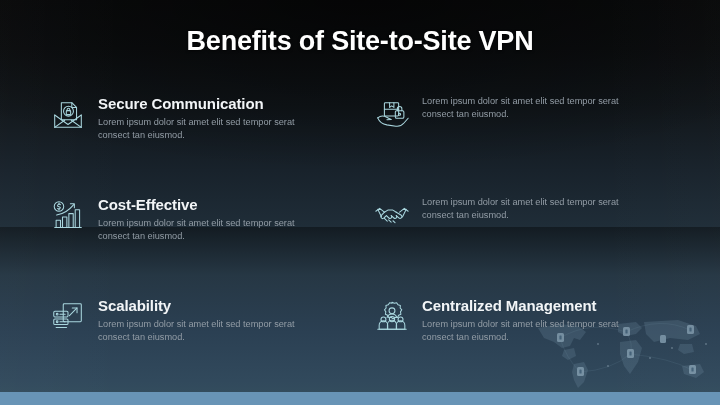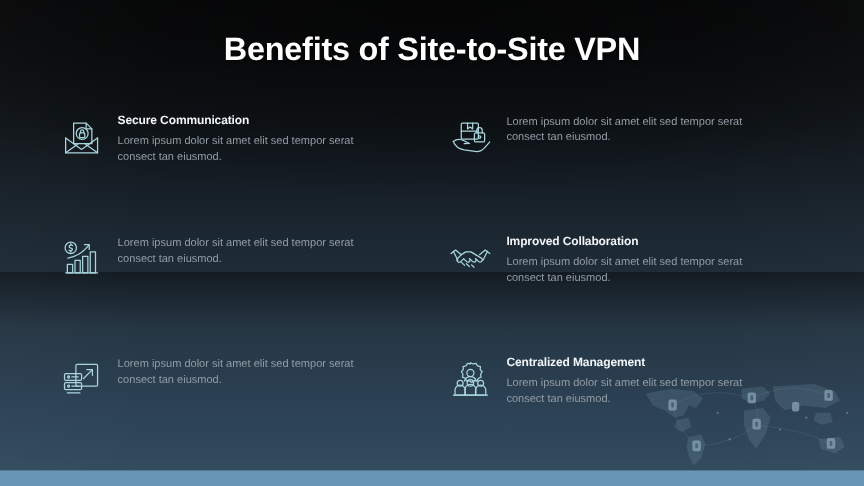--- a/index.html
+++ b/index.html
@@ -115,21 +115,21 @@
   }
 
   .texts {
     flex: 1 1 auto;
     min-width: 0;
     padding-top: 3px;
   }
 
   .item-title {
     color: #f2f5f7;
-    font-size: 10px;
+    font-size: 15px;
     font-weight: bold;
     letter-spacing: -0.1px;
     margin: 0 0 4px 0;
     line-height: 1.15;
   }
 
   .item-desc {
     color: #939da6;
     font-size: 9.2px;
     line-height: 1.42;
@@ -249,59 +249,60 @@
           <path d="M8 19 c6-1 12-3.6 18-11"></path>
           <path d="M22.5 7.2 h4.2 v4.2"></path>
           <path d="M6 32 h28"></path>
           <rect x="7.5" y="24.5" width="4.6" height="7.5"></rect>
           <rect x="14.2" y="21" width="4.6" height="11"></rect>
           <rect x="20.9" y="17.5" width="4.6" height="14.5"></rect>
           <rect x="27.6" y="13.5" width="4.6" height="18.5"></rect>
         </svg>
       </span>
       <div class="texts">
+        <p class="item-title">Cost-Effective</p>
         <p class="item-desc">Lorem ipsum dolor sit amet elit sed tempor serat consect tan eiusmod.</p>
       </div>
     </div>
 
     <div class="item">
       <span class="icon-wrap">
         <svg viewBox="0 0 40 40" fill="none" stroke="#a9d6de" stroke-width="1.1" stroke-linecap="round" stroke-linejoin="round">
           <path d="M3 15 l4-3 l5 4"></path>
           <path d="M37 15 l-4-3 l-5 4"></path>
           <path d="M12 16 l4-2.4 h4.5 l4 2.4"></path>
           <path d="M12 16 l-3.2 3.4 a1.9 1.9 0 0 0 2.7 2.7 l2.6-2.4"></path>
           <path d="M14.1 19.7 l2.6 2.4 a1.8 1.8 0 0 0 2.5-2.6"></path>
           <path d="M19.2 19.5 l2.8 2.6 a1.8 1.8 0 0 0 2.5-2.6"></path>
           <path d="M24.5 19.5 l2.6 2.4 a1.9 1.9 0 0 0 2.7-2.7 L24.5 16"></path>
           <path d="M5 13 l4 8 M35 13 l-4 8"></path>
           <path d="M12 22.6 l3 2.8 M16.5 24 l2.6 2.4 M21 25 l2.2 2"></path>
         </svg>
       </span>
       <div class="texts">
-        <p class="item-title">Improved Collaboration</p>
         <p class="item-desc">Lorem ipsum dolor sit amet elit sed tempor serat consect tan eiusmod.</p>
       </div>
     </div>
 
     <div class="item">
       <span class="icon-wrap">
         <svg viewBox="0 0 40 40" fill="none" stroke="#a9d6de" stroke-width="1.1" stroke-linecap="round" stroke-linejoin="round">
           <rect x="15" y="6" width="19" height="19" rx="1"></rect>
           <path d="M21.5 18.5 L29.5 10.5"></path>
           <path d="M24.5 10.5 h5 v5"></path>
           <rect x="5" y="14" width="15" height="6" rx="1.2"></rect>
           <rect x="5" y="22" width="15" height="6" rx="1.2"></rect>
           <circle cx="8.6" cy="17" r="0.9"></circle>
           <circle cx="8.6" cy="25" r="0.9"></circle>
           <path d="M11.5 17 h5.5 M11.5 25 h5.5"></path>
           <path d="M7.5 31 h11"></path>
         </svg>
       </span>
       <div class="texts">
+        <p class="item-title">Scalability</p>
         <p class="item-desc">Lorem ipsum dolor sit amet elit sed tempor serat consect tan eiusmod.</p>
       </div>
     </div>
 
     <div class="item">
       <span class="icon-wrap">
         <svg viewBox="0 0 40 40" fill="none" stroke="#a9d6de" stroke-width="1.1" stroke-linecap="round" stroke-linejoin="round">
           <path d="M20 4.5 l2.4 1.1 l2.5-0.6 l1.4 2.2 l2.5 0.7 l-0.2 2.6 l1.7 1.9 l-1.4 2.2 l0.5 2.5 l-2.4 1 l-1.1 2.4 l-2.6-0.2 l-2.1 1.6 l-2.1-1.6 l-2.6 0.2 l-1.1-2.4 l-2.4-1 l0.5-2.5 l-1.4-2.2 l1.7-1.9 l-0.2-2.6 l2.5-0.7 l1.4-2.2 l2.5 0.6 Z"></path>
           <circle cx="20" cy="13.5" r="3.1"></circle>
           <path d="M14.8 20.5 a5.5 5.5 0 0 1 10.4 0"></path>

